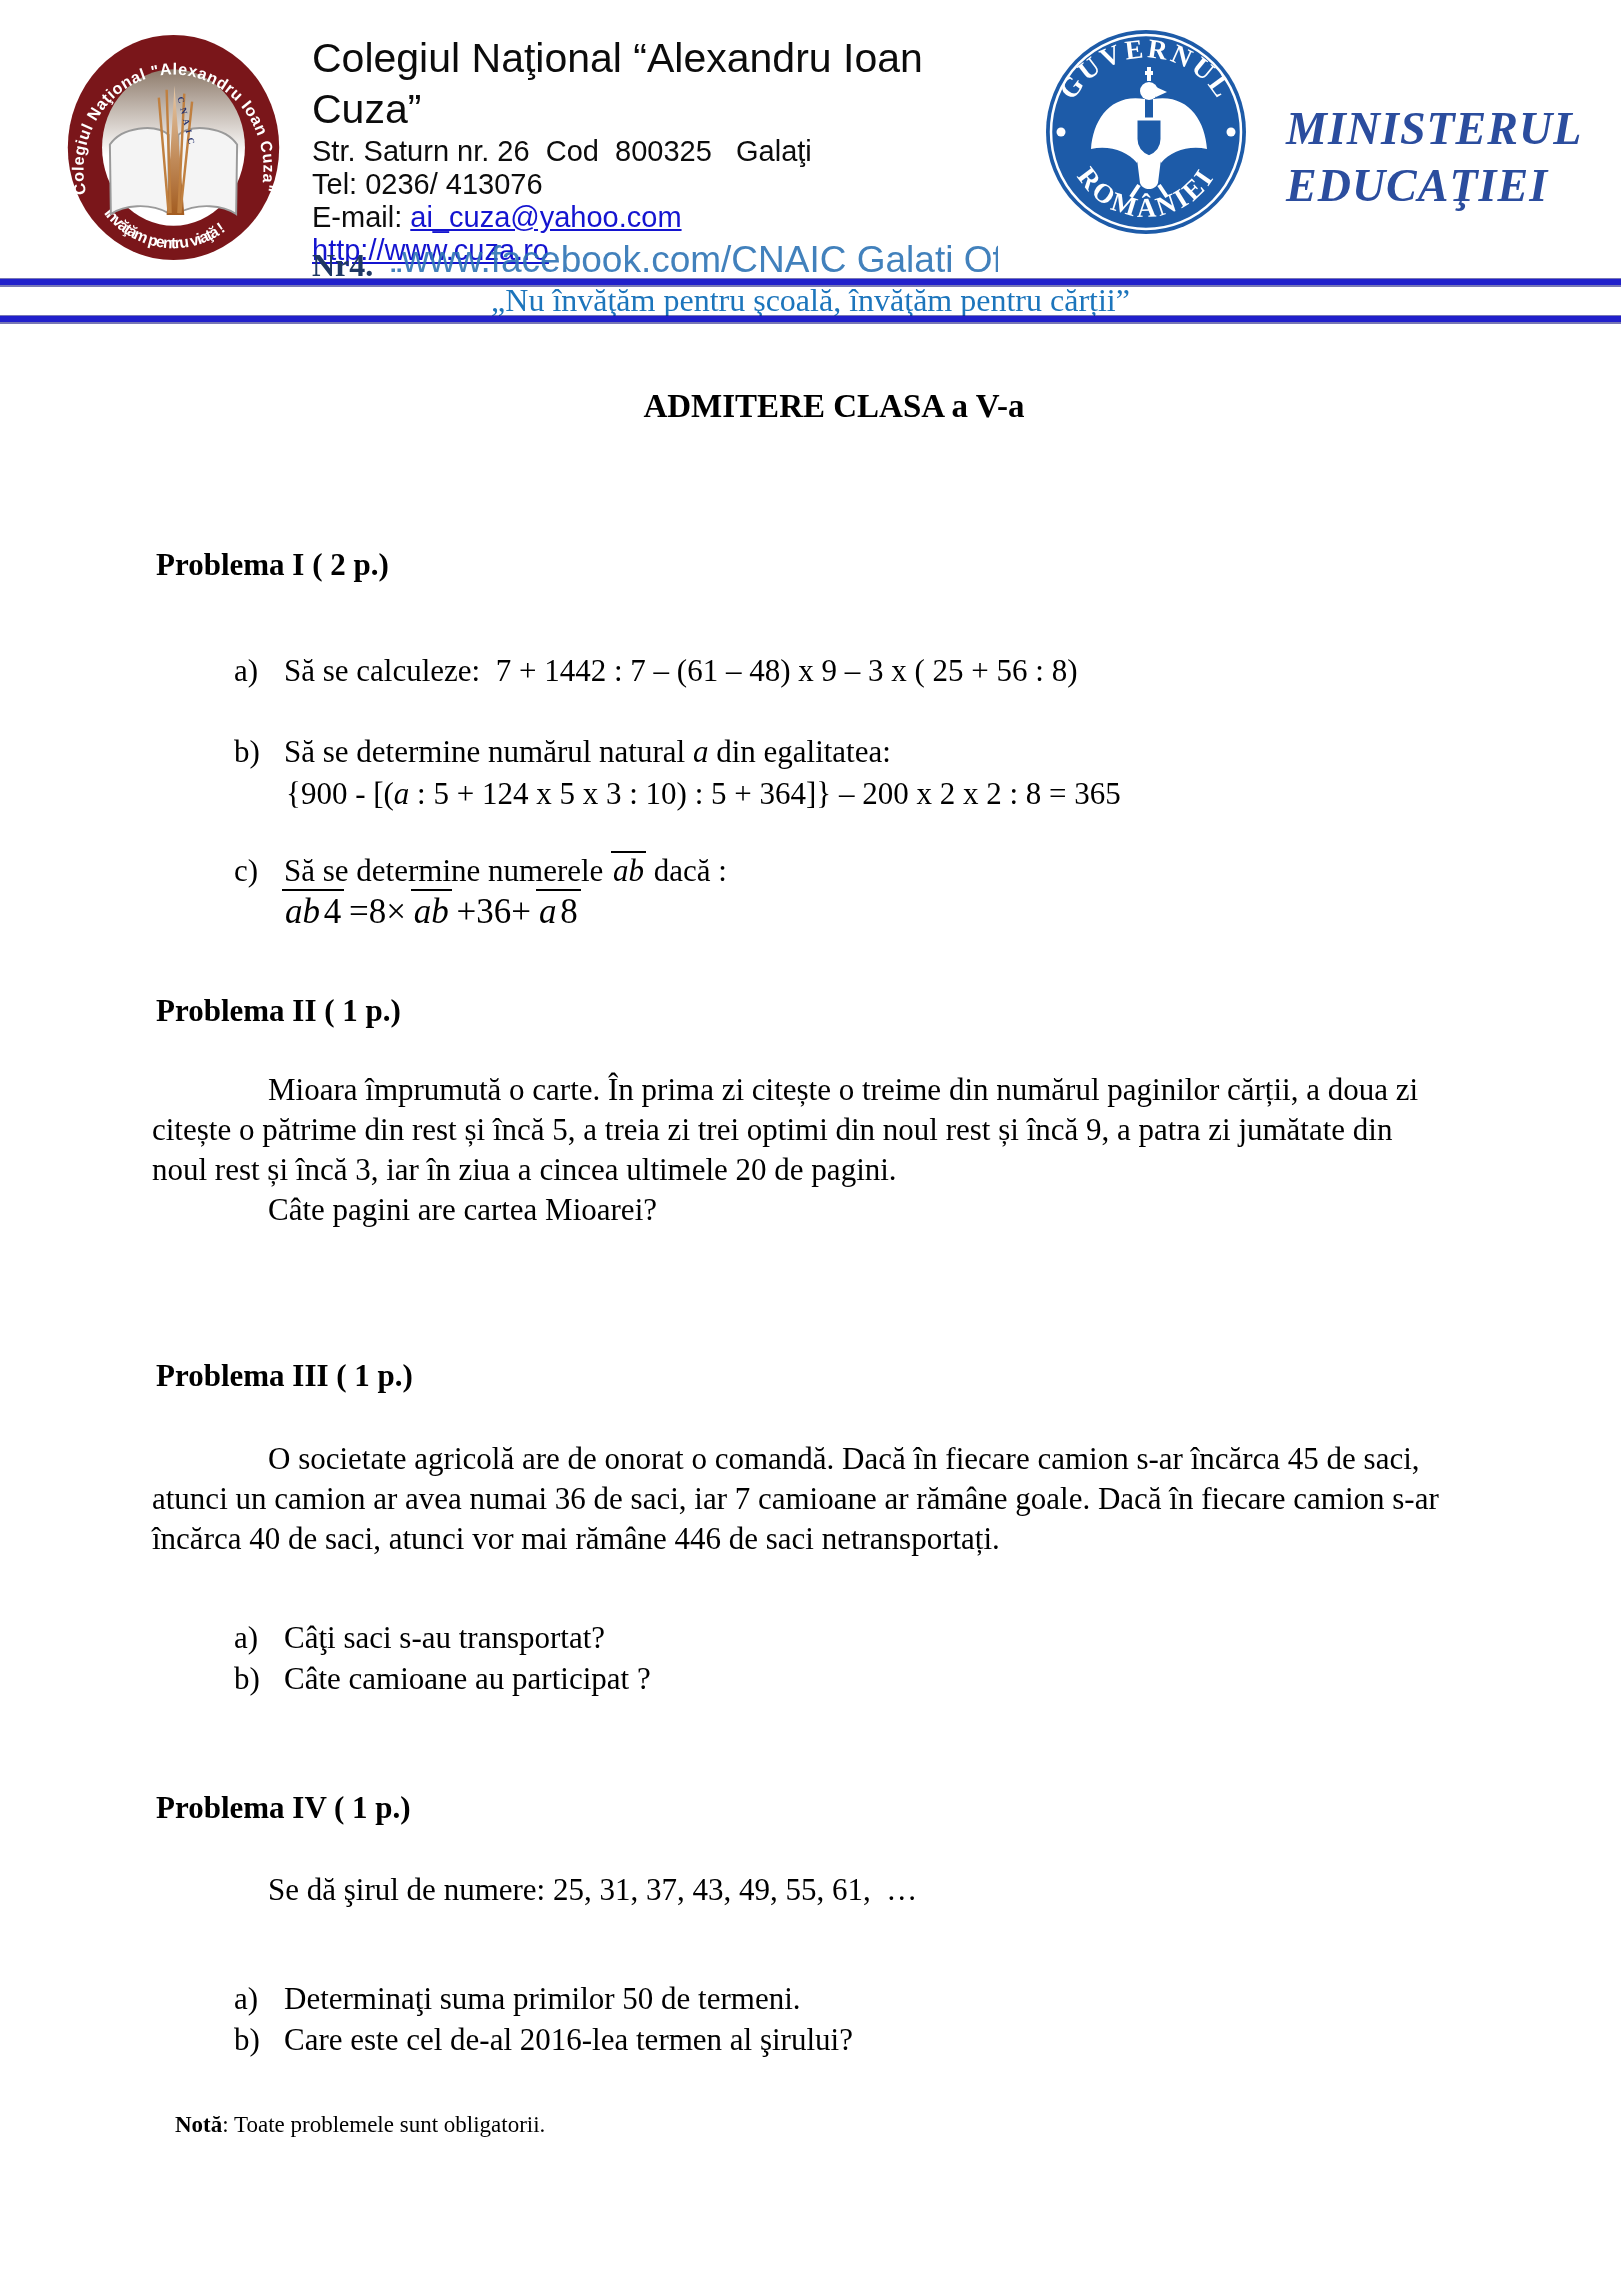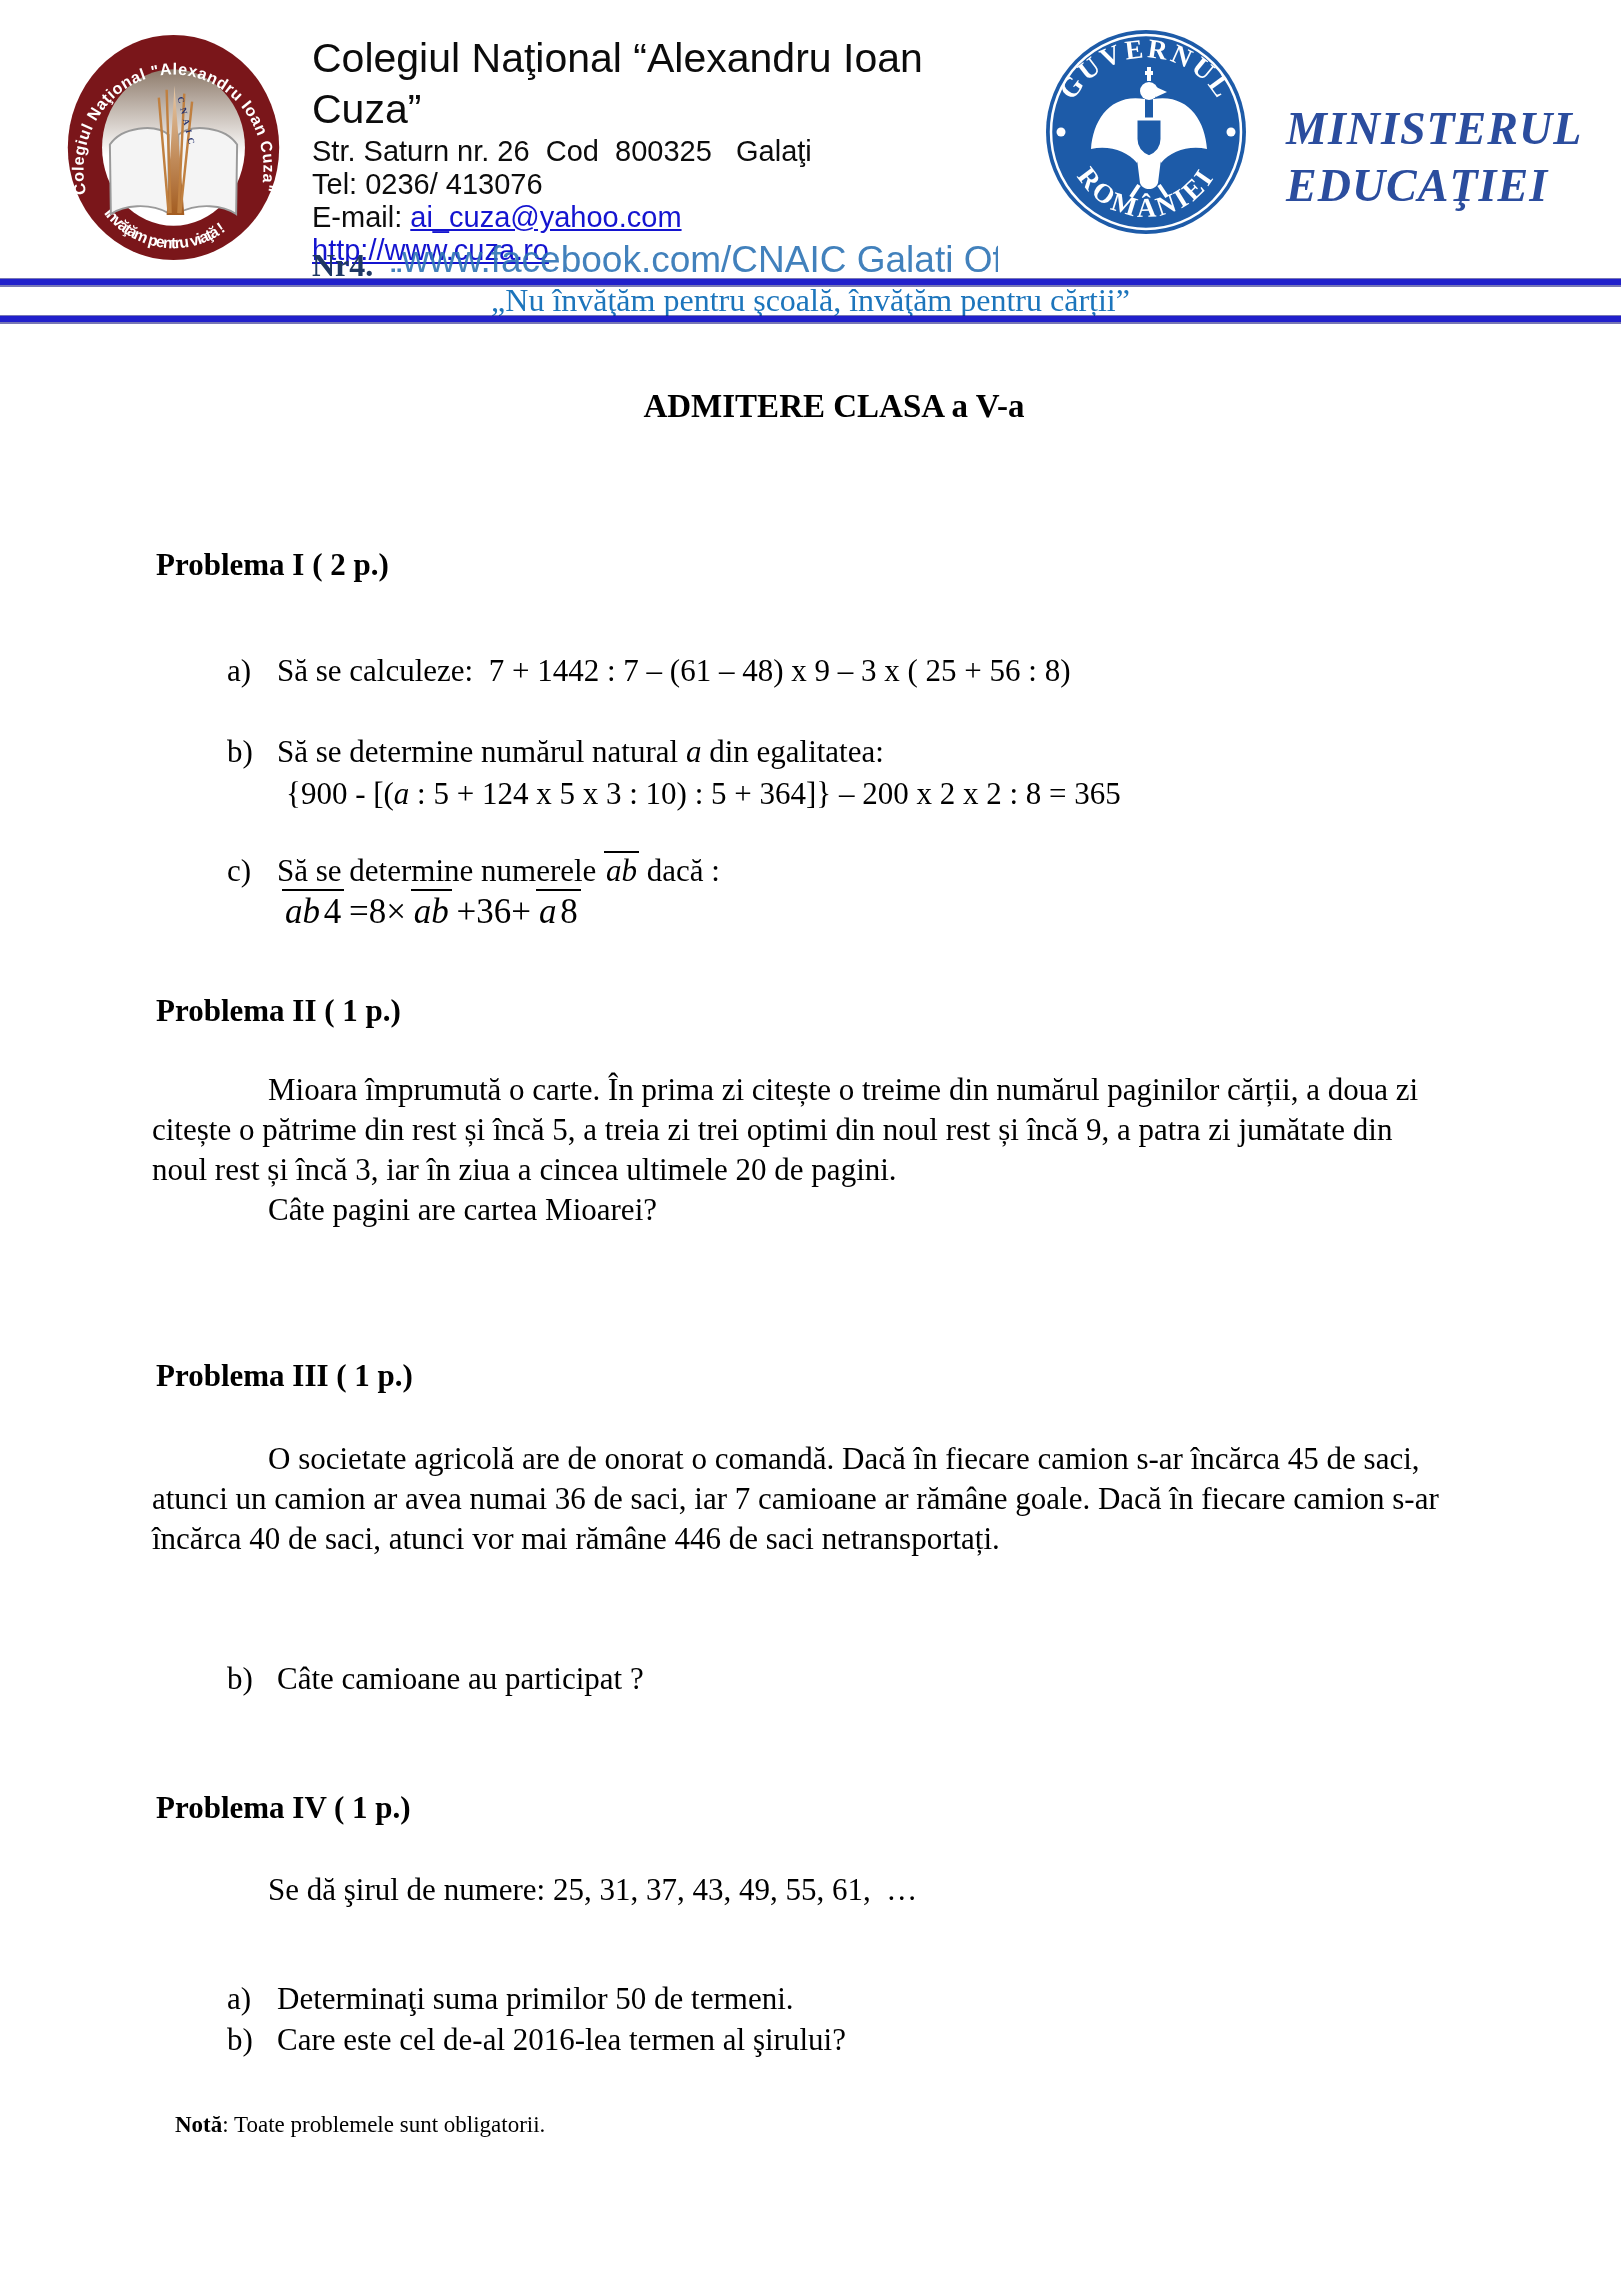--- a/index.html
+++ b/index.html
@@ -34,21 +34,21 @@
   .motto{position:absolute; left:0; top:282px; width:1621px; text-align:center;
     font-size:32px; color:var(--motto-blue); white-space:pre;}
   
   .title{position:absolute; left:152px; width:1364px; text-align:center;
     font-weight:bold; font-size:33px; white-space:pre;}
   .title-1{top:345px;} .title-2{top:388px;}
   .heading{position:absolute; left:156px; font-weight:bold; font-size:31px; white-space:pre;}
   .para{position:absolute; left:152px; width:1372px; font-size:31px; line-height:40px;}
   .para .line{white-space:pre;}
   .para .indent{padding-left:116px;}
-  .li-row{position:absolute; left:196px; font-size:31px; white-space:pre;}
+  .li-row{position:absolute; left:203px; font-size:31px; white-space:pre;}
   .li-label{display:inline-block; width:50px;}
   .eq-row{position:absolute; font-size:31px; white-space:pre;}
   .eq-c{position:absolute; font-size:35px; white-space:pre;}
   .eq-c .op{margin:0 4.9px;}
   .ov{display:inline-block; border-top:2.5px solid #000; padding:2px 2.9px 0 2.9px; line-height:1.08;}
   .ov .num{margin-left:3.9px;}
   .ov-sm{display:inline-block; border-top:2px solid #000; padding:1px 2px 0 2px; line-height:1.1;}
   .note-row{position:absolute; left:152px; top:2086px; font-size:23px; white-space:pre;}
   .note-row b{font-weight:bold;}
   i{font-style:italic;}
@@ -164,20 +164,23 @@
     <div class="line">noul rest și încă 3, iar în ziua a cincea ultimele 20 de pagini.</div>
     <div class="line indent">Câte pagini are cartea Mioarei?</div>
   </div>
 
   <div class="heading" style="top:1358px">Problema III ( 1 p.)</div>
   <div class="para" style="top:1439px">
     <div class="line indent">O societate agricolă are de onorat o comandă. Dacă în fiecare camion s-ar încărca 45 de saci,</div>
     <div class="line">atunci un camion ar avea numai 36 de saci, iar 7 camioane ar rămâne goale. Dacă în fiecare camion s-ar</div>
     <div class="line">încărca 40 de saci, atunci vor mai rămâne 446 de saci netransportați.</div>
   </div>
+  <div class="li-row" style="top:1584px">
+    <span class="li-label">a)</span><span>Câţi saci s-au transportat?</span>
+  </div>
   <div class="li-row" style="top:1625px">
     <span class="li-label">b)</span><span>Câte camioane au participat ?</span>
   </div>
 
   <div class="heading" style="top:1790px">Problema IV ( 1 p.)</div>
   <div class="para" style="top:1870px">
     <div class="line indent">Se dă şirul de numere: 25, 31, 37, 43, 49, 55, 61,  …</div>
   </div>
   <div class="li-row" style="top:1945px">
     <span class="li-label">a)</span><span>Determinaţi suma primilor 50 de termeni.</span>

